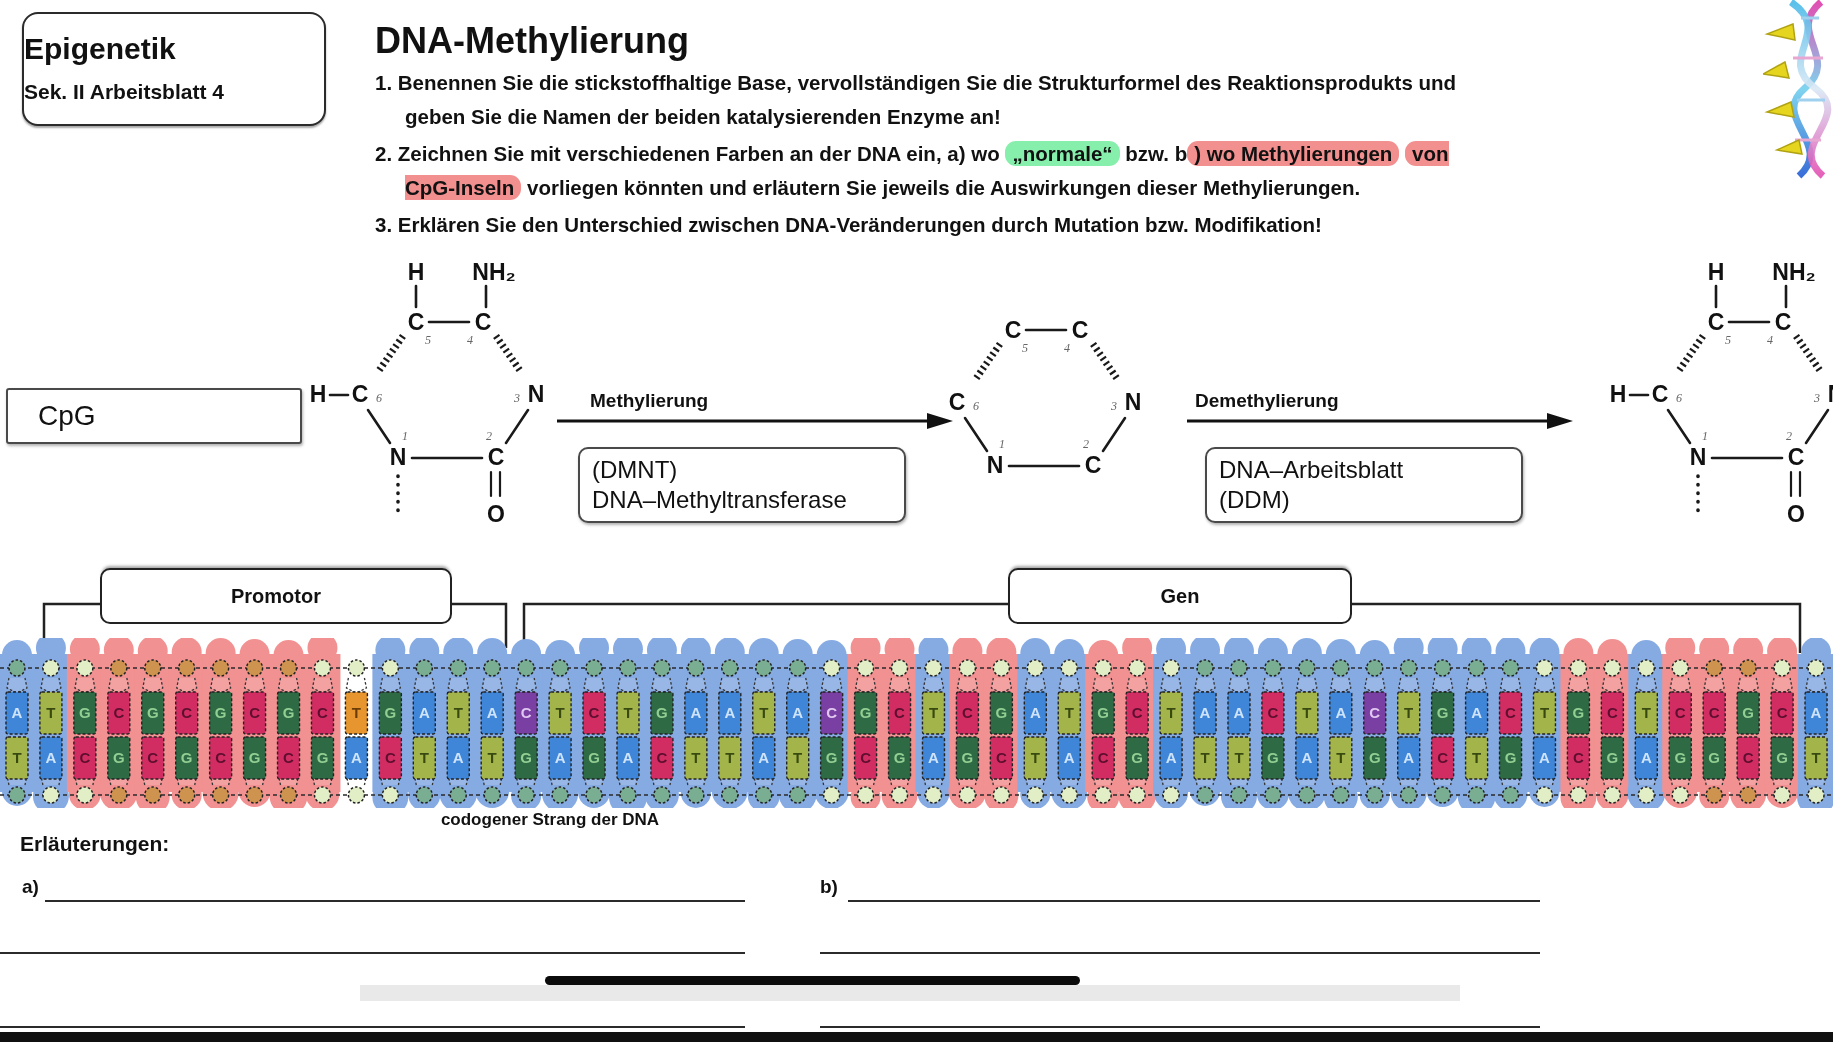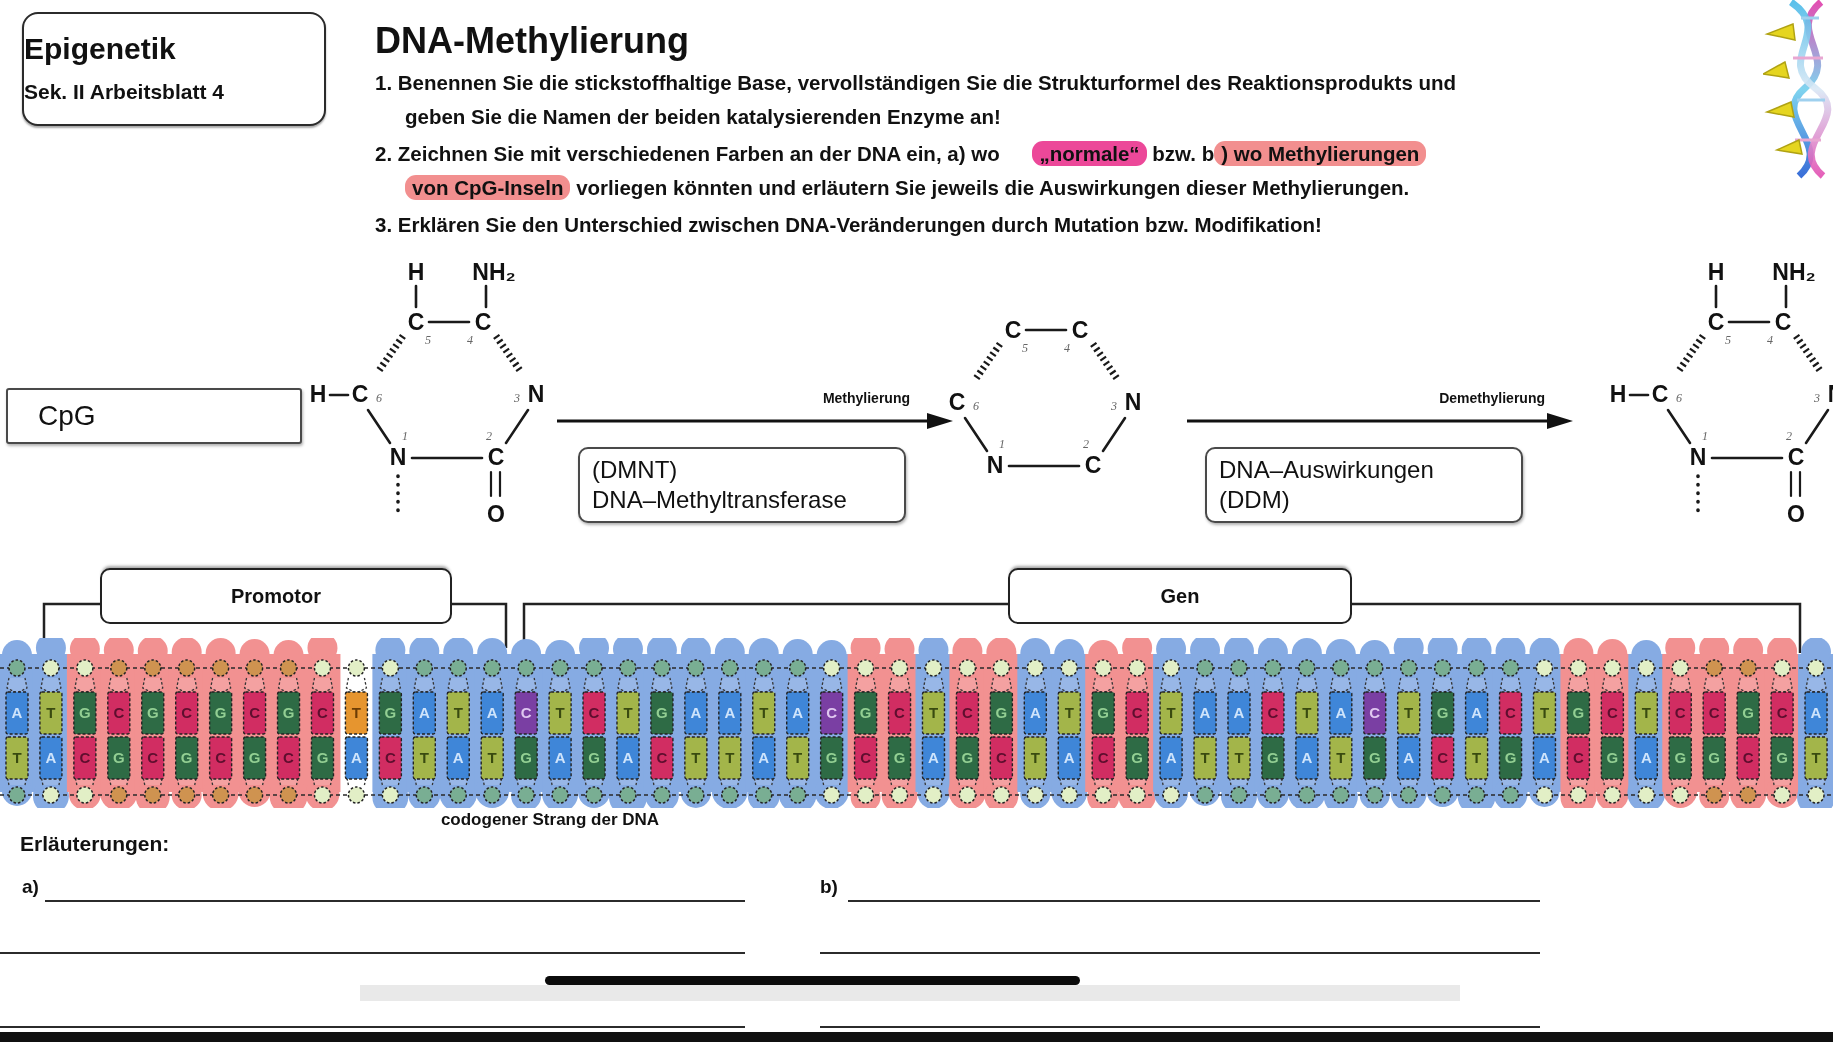--- a/index.html
+++ b/index.html
@@ -11,30 +11,30 @@
   #badge{left:22px;top:12px;width:300px;height:110px;border:2.5px solid #2b2b2b;border-radius:16px;
          box-shadow:0 2px 2px rgba(0,0,0,.35);text-align:left;background:#fff;}
   #badge .b1{font-size:30px;font-weight:bold;margin-top:18px;}
   #badge .b2{font-size:21px;font-weight:bold;margin-top:14px;}
 
   
   #title{left:375px;top:20px;font-size:36px;font-weight:bold;}
   #tasks{left:375px;top:66px;width:1100px;font-size:20.5px;font-weight:bold;line-height:34px;}
   .task{padding-left:30px;text-indent:-30px;margin-bottom:3px;}
   .pill{border-radius:11px;padding:1px 7px;text-indent:0;}
-  .pill-blue{background:#ec4899;margin-left:27px;}
+  .pill-blue{background:#86efac;}
   .pill-red{background:#f28f8f;}
 
   
   .annot{border:2.5px solid #4a4a4a;border-radius:10px;background:#fff;
          box-shadow:1px 2px 3px rgba(0,0,0,.3);font-size:24px;line-height:1.25;padding:6px 12px;}
   #cpg-box{left:6px;top:388px;width:250px;height:40px;font-size:28px;line-height:40px;padding:6px 12px 6px 30px;border-radius:3px;}
 
   
-  .arrow-label{font-size:14px;font-weight:bold;text-align:right;}
+  .arrow-label{font-size:19px;font-weight:bold;text-align:left;}
   #mlabel{left:590px;top:390px;width:320px;}
   #dlabel{left:1195px;top:390px;width:350px;}
   #enz1{left:578px;top:447px;width:300px;}
   #enz2{left:1205px;top:447px;width:290px;}
 
   
   .molecule .atom{font-size:23px;font-weight:bold;fill:#111;font-family:"Liberation Sans",sans-serif;}
   .molecule .anum{font-size:12px;font-style:italic;fill:#666;font-family:"Liberation Serif",serif;}
   .molecule .bond{stroke:#1a1a1a;stroke-width:2.6;stroke-linecap:round;}
   .molecule .hatch{stroke:#1a1a1a;stroke-width:7;stroke-dasharray:2.2 3.4;}
@@ -173,21 +173,21 @@
   </div>
 
   <div class="abs arrow-label" id="dlabel">Demethylierung</div>
   <div class="abs" style="left:1185px;top:408px;width:390px;height:26px;">
     <svg width="390" height="26">
         <line x1="2" y1="13" x2="368" y2="13" stroke="#111" stroke-width="3"></line>
       <polygon points="388,13 362,5 362,21" fill="#111"></polygon>
       </svg>
   </div>
   <div class="abs annot" id="enz2">
-    <div>DNA–Auswirkungen</div>
+    <div>DNA–Arbeitsblatt</div>
     <div>(DDM)</div>
   </div>
 
   <div class="abs molecule" style="left:1598px;top:250px;">
     <svg width="280" height="290" viewBox="0 0 280 290">
       <text class="atom" x="118" y="30" text-anchor="middle">H</text>
       <text class="atom" x="196" y="30" text-anchor="middle">NH₂</text>
       <line class="bond" x1="118" y1="36" x2="118" y2="57"></line>
         <line class="bond" x1="188" y1="36" x2="188" y2="57"></line>
       <text class="atom" x="118" y="80" text-anchor="middle">C</text>

